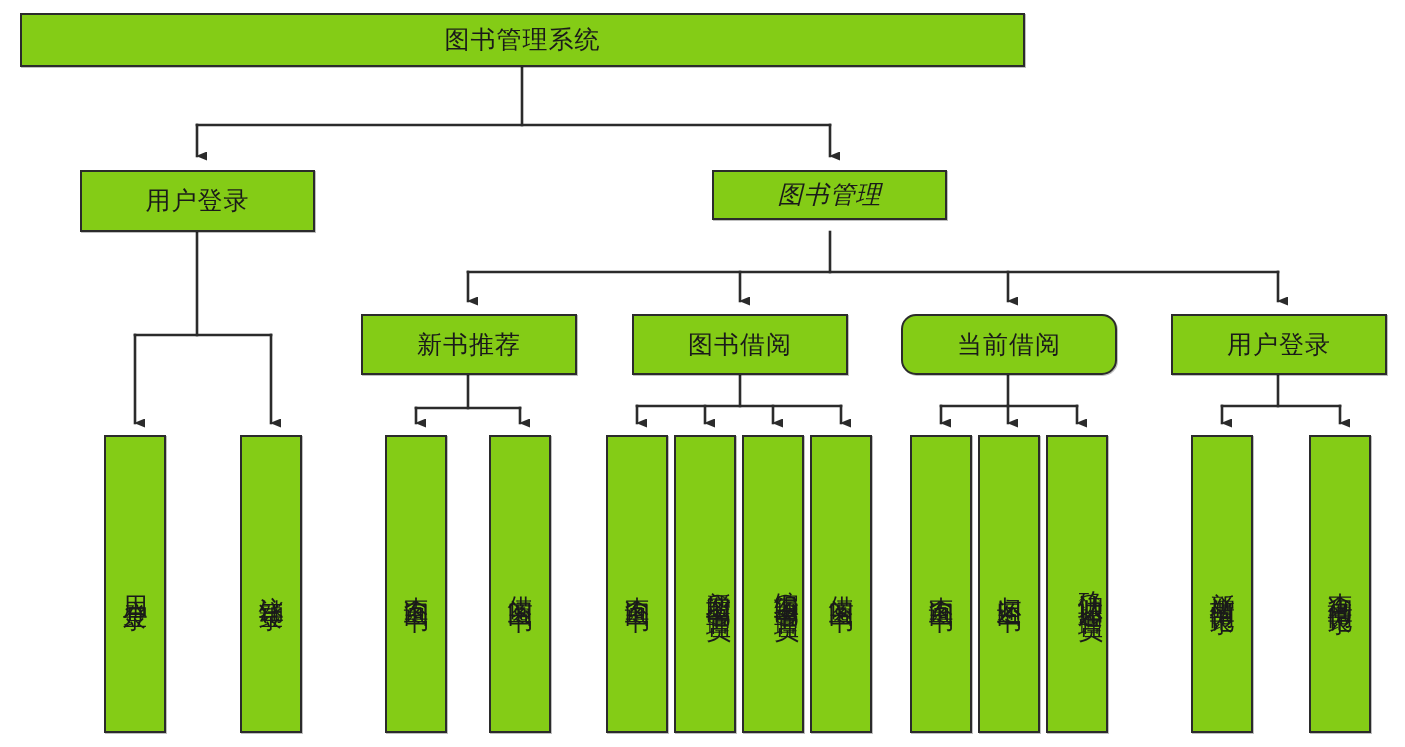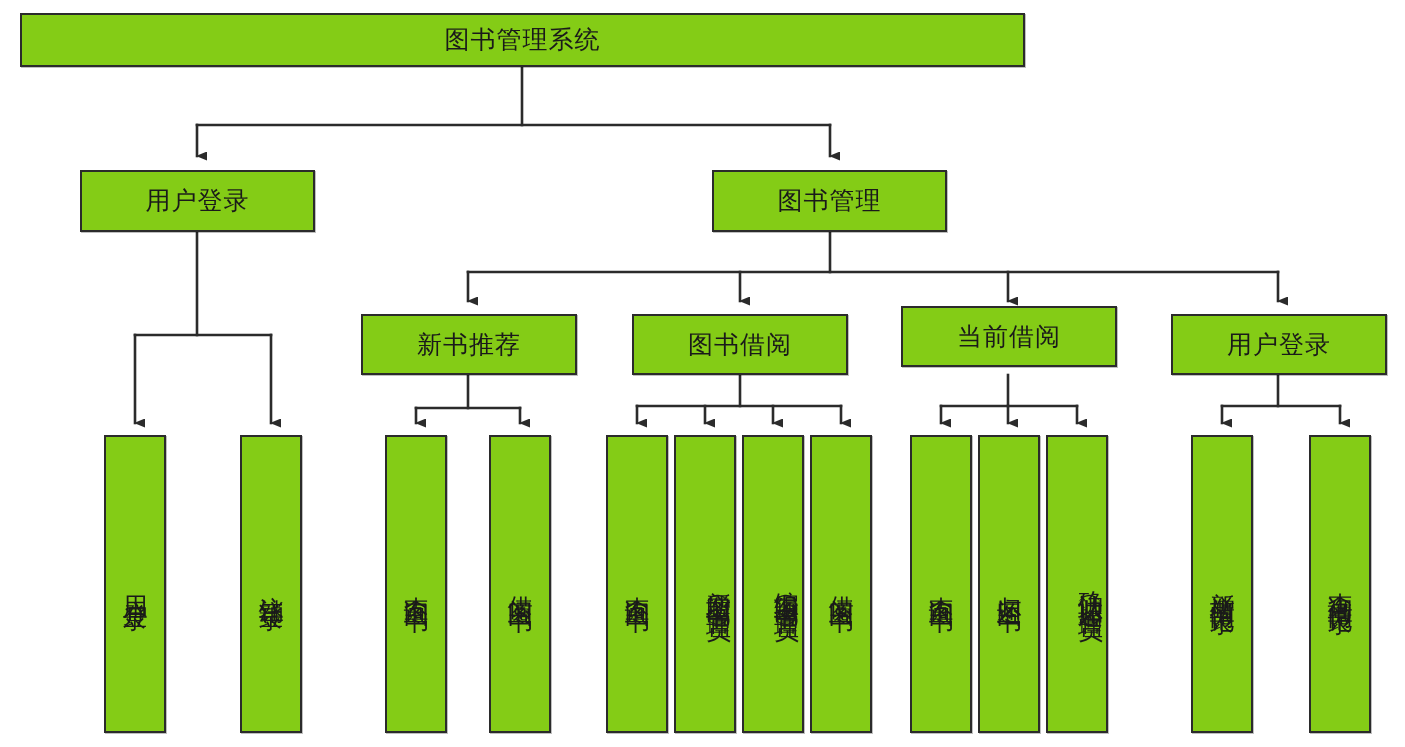--- a/index.html
+++ b/index.html
@@ -128,31 +128,31 @@
     </g>
   </svg>
 
   <div class="node horizontal" style="left:20px; top:13px; width:1005px; height:54px;">
     <span>图书管理系统</span>
   </div>
 
   <div class="node horizontal" style="left:80px; top:170px; width:235px; height:62px;">
     <span>用户登录</span>
   </div>
-  <div class="node horizontal" style="left:712px; top:170px; width:235px; height:62px;">
+  <div class="node horizontal" style="left:712px; top:170px; width:235px; height:50px;font-style:italic;">
     <span>图书管理</span>
   </div>
 
   <div class="node horizontal" style="left:361px; top:314px; width:216px; height:61px;">
     <span>新书推荐</span>
   </div>
   <div class="node horizontal" style="left:632px; top:314px; width:216px; height:61px;">
     <span>图书借阅</span>
   </div>
-  <div class="node horizontal" style="left:901px; top:306px; width:216px; height:61px;">
+  <div class="node horizontal" style="left:901px; top:314px; width:216px; height:61px;border-radius:15px;">
     <span>当前借阅</span>
   </div>
   <div class="node horizontal" style="left:1171px; top:314px; width:216px; height:61px;">
     <span>用户登录</span>
   </div>
 
   <div class="node vertical align-mid" style="left:104px; top:435px; width:62px; height:298px;">
     <span class="vtext">用户登录</span>
   </div>
   <div class="node vertical align-mid" style="left:240px; top:435px; width:62px; height:298px;">

